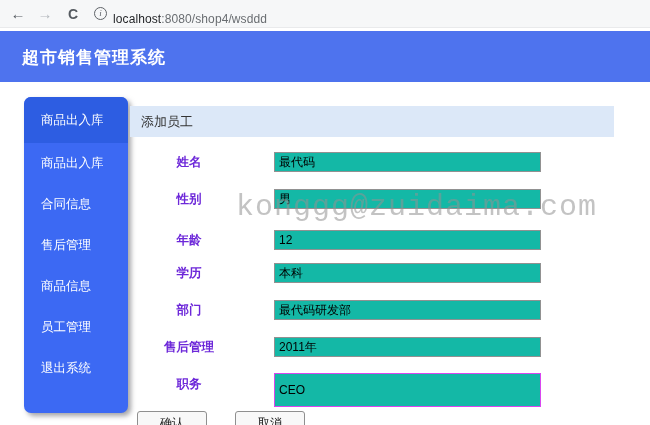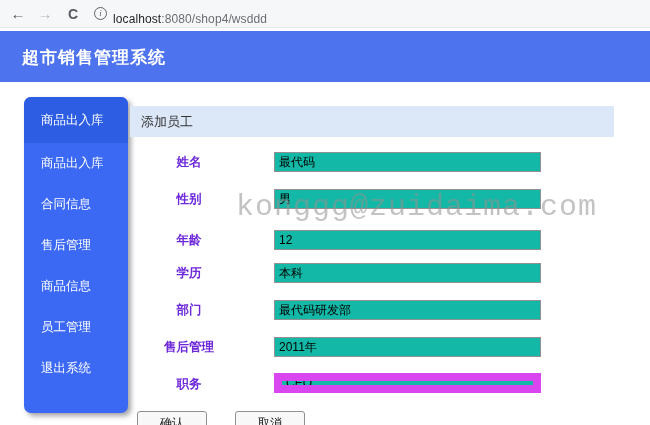--- a/index.html
+++ b/index.html
@@ -78,21 +78,21 @@
     font-size: 12.5px; color: #6d28d9; text-align: center; line-height: 21px; font-weight: bold;
   }
   .form-input {
     position: absolute; left: 124px; top: 0; width: 267px; height: 20px;
     border: 1px solid #919191; background: #14b8a6;
     font-size: 12px; color: #000; padding: 0 4px;
     font-family: "Liberation Sans", "DejaVu Sans", sans-serif;
     border-radius: 0; outline: none;
   }
   .form-input.focused {
-    border: 8px solid #d946ef; height: 20px; top: -1px;
+    border: 1px solid #d946ef; height: 34px; top: -1px;
   }
 
   .action-button {
     position: absolute; width: 70px; height: 24px;
     background: #f8f8f8; border: 1px solid #8f8f8f; border-radius: 3px;
     font-size: 12px; color: #111; text-align: center;
     font-family: "Liberation Sans", "DejaVu Sans", sans-serif;
     cursor: pointer;
   }
   .btn-confirm { left: 137px; top: 411px; }

